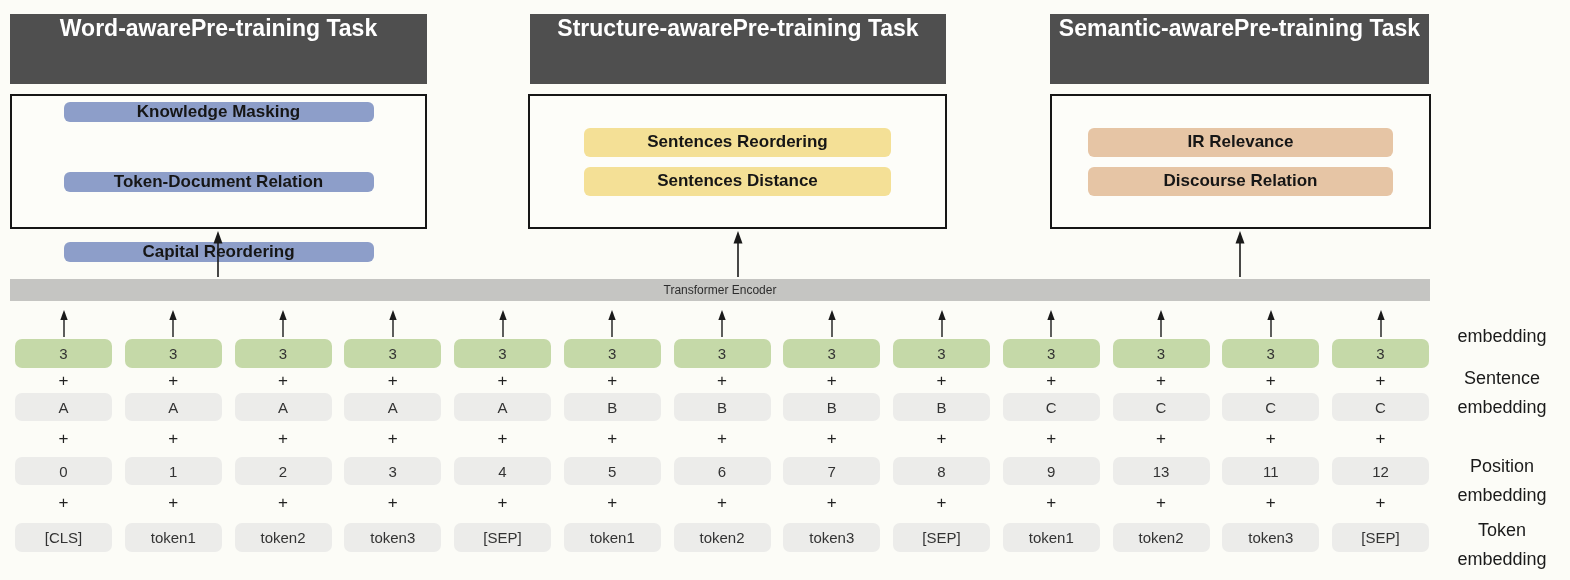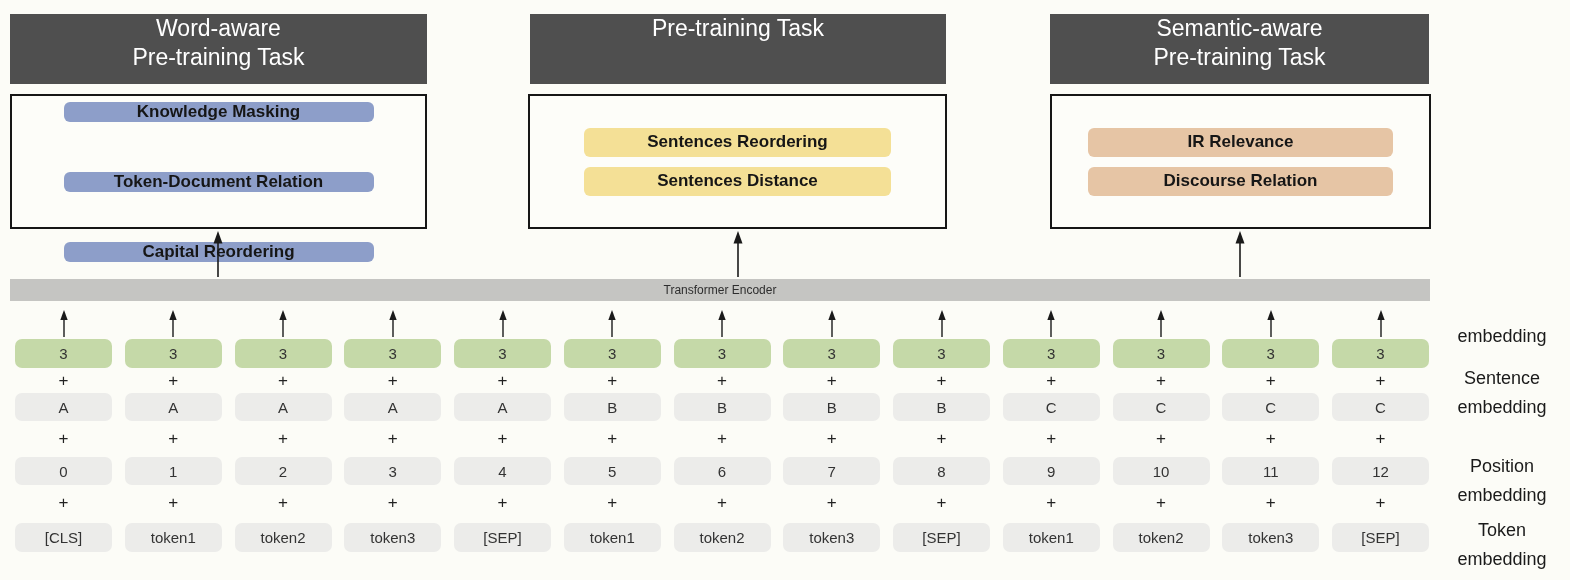--- a/index.html
+++ b/index.html
@@ -1,22 +1,22 @@
 <!DOCTYPE html>
 <html><head>
 <meta charset="utf-8">
 <style>
   html,body{margin:0;padding:0;}
   .canvas{position:relative;width:1570px;height:580px;background:#fcfcf7;
     font-family:"Liberation Sans",sans-serif;overflow:hidden;}
 
   
   .hdr{position:absolute;top:14px;height:70px;background:#4f4f4f;color:#fff;
-    font-weight:normal;font-size:23px;line-height:29px;text-align:center;
-    display:flex;flex-direction:column;}
+    font-weight:bold;font-size:23px;line-height:29px;text-align:center;
+    display:flex;flex-direction:row;justify-content:center;}
   .hdr1{left:10px;width:417px;} .hdr2{left:530px;width:416px;} .hdr3{left:1050px;width:379px;}
   .tbox{position:absolute;top:94px;height:135px;border:2px solid #161616;background:#fdfdf9;
     box-sizing:border-box;display:flex;flex-direction:column;align-items:center;
     justify-content:center;gap:10px;}
   .tbox1{left:10px;width:417px;} .tbox2{left:528px;width:419px;} .tbox3{left:1050px;width:381px;}
   .pill{border-radius:6px;font-weight:bold;font-size:17px;color:#161616;
     display:flex;align-items:center;justify-content:center;}
   .tbox1 .pill{width:310px;height:30px;background:#8d9ec9;margin-top:40px;}
   .tbox2 .pill{width:307px;height:29px;background:#f4e096;}
   .tbox3 .pill{width:305px;height:29px;background:#e6c5a5;}
@@ -55,20 +55,21 @@
     <div>Word-aware</div>
     <div>Pre-training Task</div>
   </div>
   <div class="tbox tbox1">
     <div class="pill">Knowledge Masking</div>
     <div class="pill">Token-Document Relation</div>
     <div class="pill">Capital Reordering</div>
   </div>
 
   <div class="hdr hdr2">
+    <div>Structure-aware</div>
     <div>Pre-training Task</div>
   </div>
   <div class="tbox tbox2">
     <div class="pill">Sentences Reordering</div>
     <div class="pill">Sentences Distance</div>
   </div>
 
   <div class="hdr hdr3">
     <div>Semantic-aware</div>
     <div>Pre-training Task</div>
@@ -245,21 +246,21 @@
       <div class="cell position-cell">0</div>
       <div class="cell position-cell">1</div>
       <div class="cell position-cell">2</div>
       <div class="cell position-cell">3</div>
       <div class="cell position-cell">4</div>
       <div class="cell position-cell">5</div>
       <div class="cell position-cell">6</div>
       <div class="cell position-cell">7</div>
       <div class="cell position-cell">8</div>
       <div class="cell position-cell">9</div>
-      <div class="cell position-cell">10</div>
+      <div class="cell position-cell">13</div>
       <div class="cell position-cell">11</div>
       <div class="cell position-cell">12</div>
     </div>
   <div class="crow prow prow-3">
       <div class="plus-cell">+</div>
       <div class="plus-cell">+</div>
       <div class="plus-cell">+</div>
       <div class="plus-cell">+</div>
       <div class="plus-cell">+</div>
       <div class="plus-cell">+</div>

